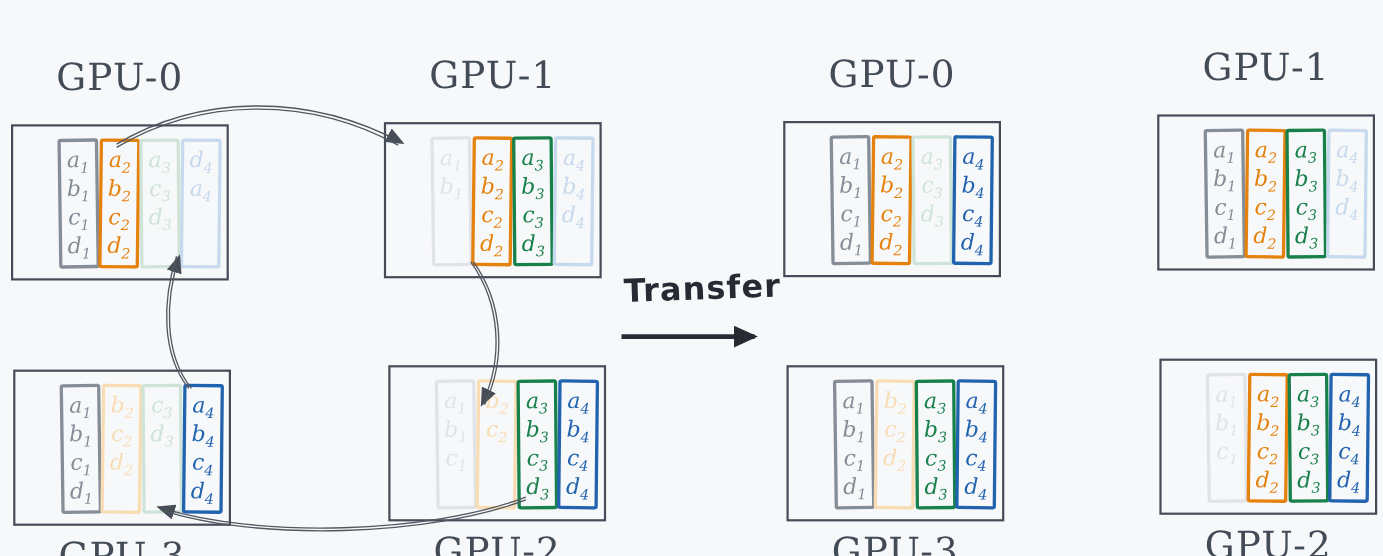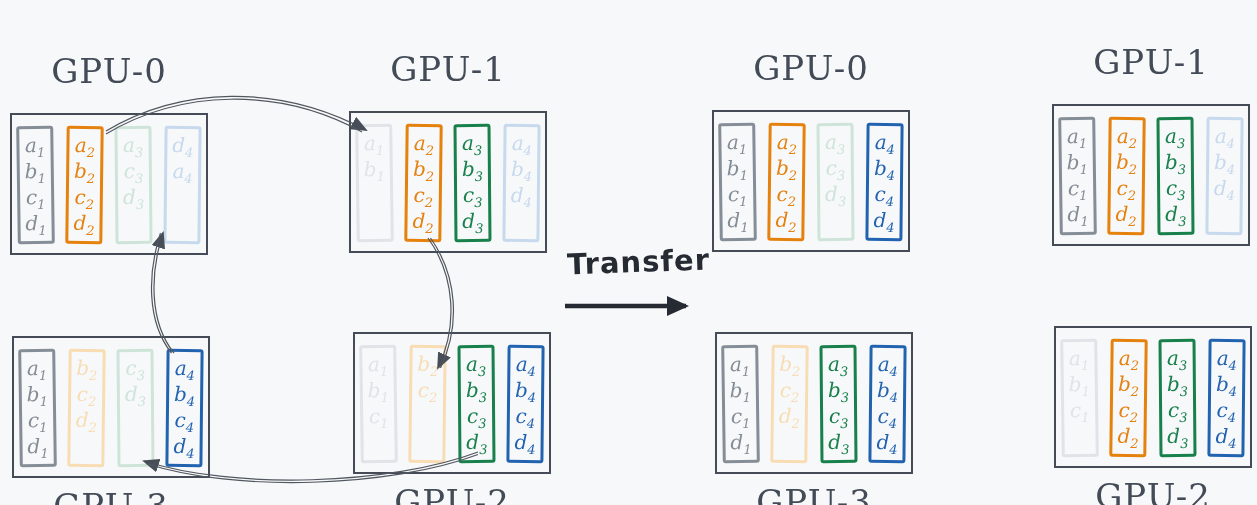--- a/index.html
+++ b/index.html
@@ -5,21 +5,21 @@
   html,body{margin:0;padding:0;}
   body{background:#f7f8fa;font-family:"DejaVu Serif",serif;}
   .stage{position:relative;width:1257px;height:505px;background:#f7f8fa;overflow:hidden;margin-top:41px;}
 
   .gpu-card{position:absolute;width:198px;}
   .gpu-title{position:absolute;left:0;width:198px;text-align:center;
              font:400 34px "DejaVu Serif",serif;color:#434b57;letter-spacing:1px;white-space:nowrap;}
   .title-above .gpu-title{top:-62px;}
   .title-below .gpu-title{top:150px;}
   .gpu-box{position:absolute;top:0;left:0;width:198px;height:142px;border:2px solid #454c58;
-           box-sizing:border-box;display:flex;justify-content:space-between;
+           box-sizing:border-box;display:flex;justify-content:flex-end;
            padding:11px 5px 0;background:transparent;}
   .chunk-col{border:3px solid;border-radius:3px;width:37px;height:118px;box-sizing:border-box;
              display:flex;flex-direction:column;align-items:center;padding-top:3px;}
   .gpu-box .chunk-col:nth-child(1){transform:rotate(-0.8deg);}
   .gpu-box .chunk-col:nth-child(2){transform:rotate(0.7deg);}
   .gpu-box .chunk-col:nth-child(3){transform:rotate(-0.5deg);}
   .gpu-box .chunk-col:nth-child(4){transform:rotate(0.6deg);}
   .cell{font:italic 20px "DejaVu Serif",serif;line-height:26px;white-space:nowrap;}
   .cell sub{font-size:13px;font-style:italic;line-height:0;}
 

